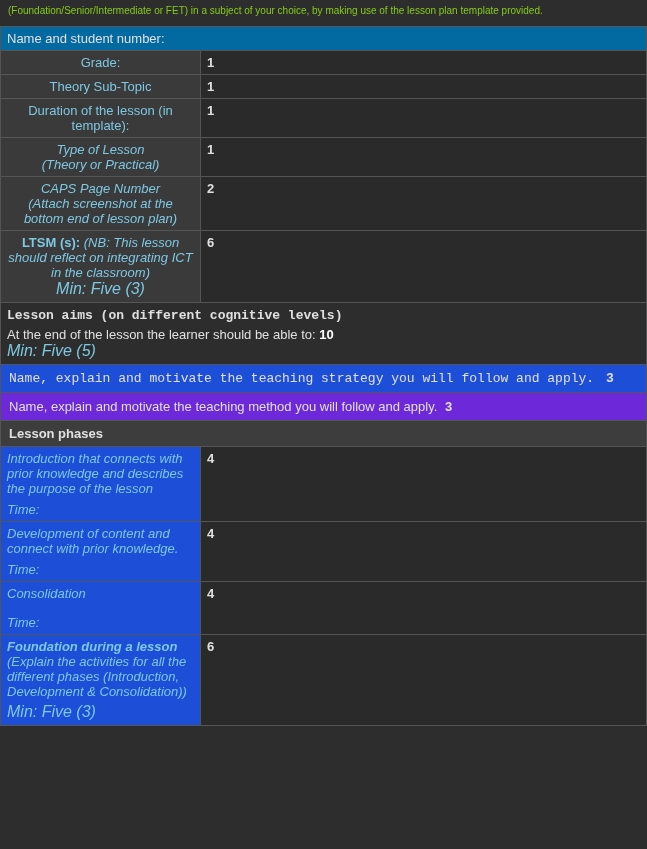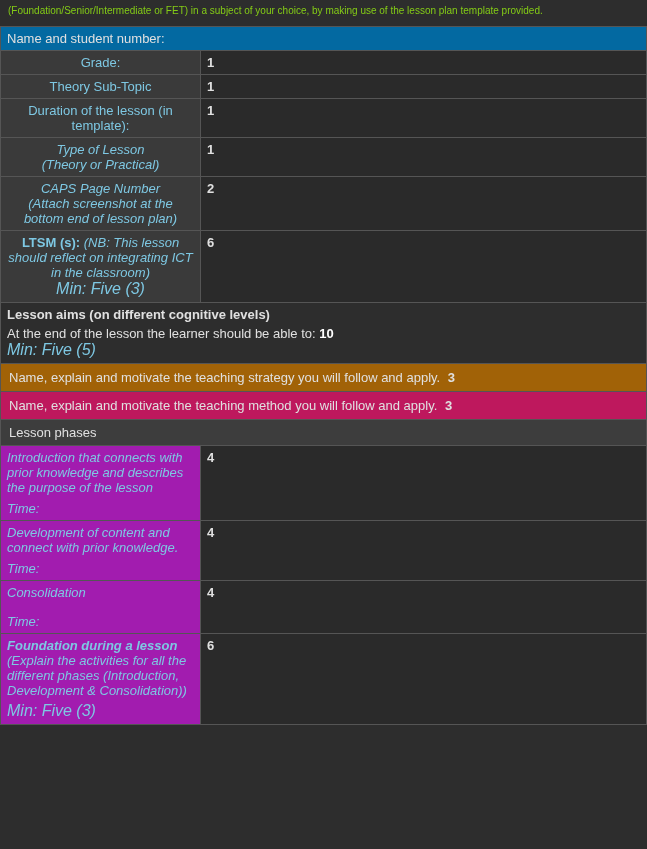--- a/index.html
+++ b/index.html
@@ -41,27 +41,28 @@
       background-color: #2a2a2a;
       color: #e0e0e0;
       font-weight: bold;
     }
     .phases-header td {
       background-color: #3d3d3d;
       color: #e0e0e0;
       font-weight: bold;
     }
     .phase-label-cell {
-      background-color: #a21caf;
+      background-color: #1d4ed8;
       color: #7ec8e3;
       font-style: italic;
       width: 200px;
     }
     .aims-label {
       font-weight: bold;
+      font-family: Liberation Mono, monospace;
     }
     .min-label {
       font-style: italic;
       font-size: 16px;
     }
     .strategy-row td {
       background-color: #3d3d3d;
       color: #e0e0e0;
     }
   </style>
@@ -131,35 +132,35 @@
         <span>At the end of the lesson the learner should be able to:</span>
         <strong style="color:#ffffff;margin-top:8px;">10</strong>
       </div>
       <div style="margin-top:0;">
         <span class="min-label" style="font-style:italic; color:#7ec8e3;">Min: Five (5)</span>
       </div>
     </td>
   </tr>
 
   <tr class="strategy-row">
-    <td colspan="2" style="background-color:#a16207; color:#e0e0e0; padding:6px 8px;">
+    <td colspan="2" style="background-color:#1d4ed8; color:#e0e0e0; padding:6px 8px;font-family:Liberation Mono, monospace;">
       <span>Name, explain and motivate the teaching strategy you will follow and apply.</span>
       <span style="font-weight:bold; margin-left:4px;">3</span>
     </td>
   </tr>
 
   <tr class="strategy-row">
-    <td colspan="2" style="background-color:#be185d; color:#e0e0e0; padding:6px 8px;">
+    <td colspan="2" style="background-color:#6d28d9; color:#e0e0e0; padding:6px 8px;">
       <span>Name, explain and motivate the teaching method you will follow and apply.</span>
       <span style="font-weight:bold; margin-left:4px;">3</span>
     </td>
   </tr>
 
   <tr class="phases-header">
-    <td colspan="2" style="background-color:#3d3d3d; color:#e0e0e0; font-weight:normal; padding:5px 8px;margin-left:43px;">
+    <td colspan="2" style="background-color:#3d3d3d; color:#e0e0e0; font-weight:bold; padding:5px 8px;margin-left:43px;">
       <span>Lesson phases</span>
     </td>
   </tr>
 
   <tr>
     <td class="phase-label-cell">
       <div>Introduction that connects with prior knowledge and describes the purpose of the lesson</div>
       <div style="margin-top:6px;"><span>Time:</span></div>
     </td>
     <td class="value-cell">4</td>

